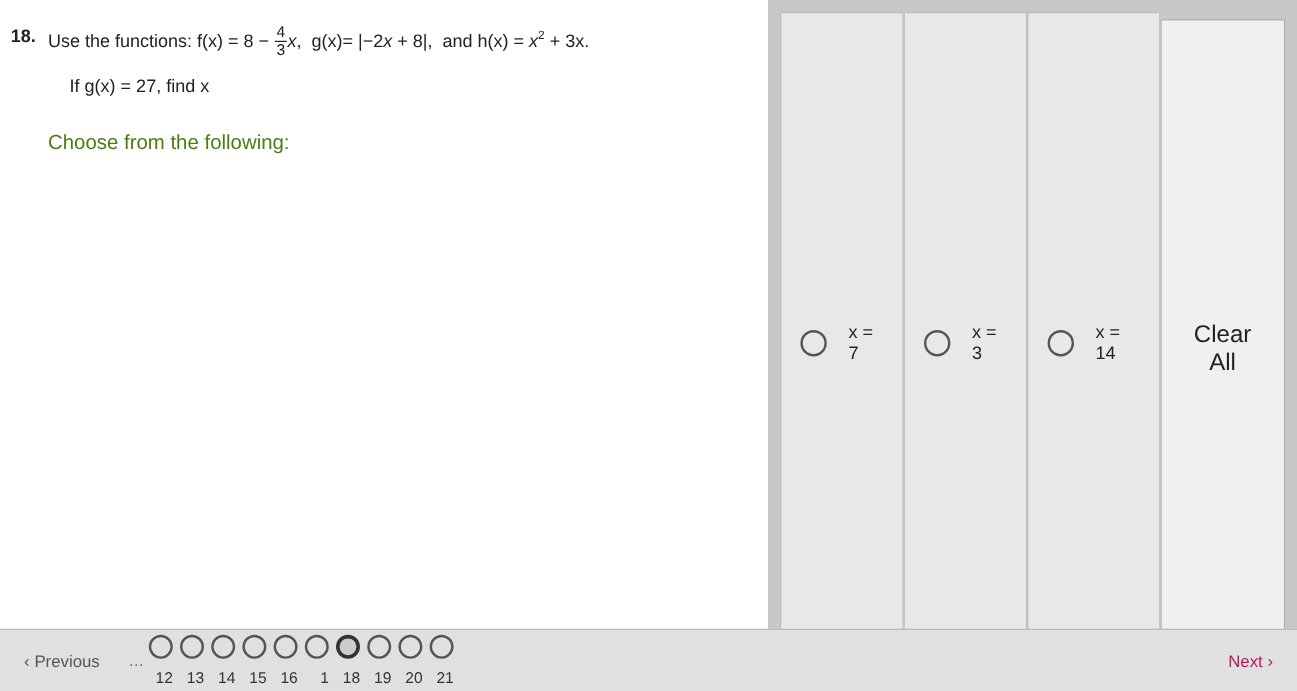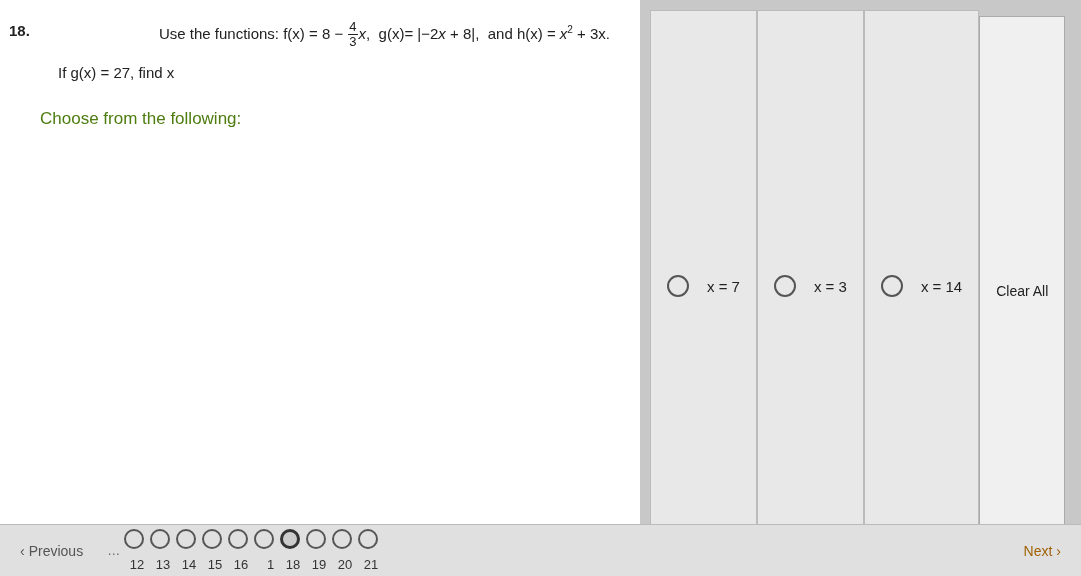--- a/index.html
+++ b/index.html
@@ -29,21 +29,20 @@
       top: 22px;
       font-size: 15px;
       font-weight: bold;
       color: #222;
     }
     .question-text {
       font-size: 15px;
       color: #222;
       line-height: 1.5;
       margin-left: 10px;
-      text-align: right;
     }
     .question-text .math {
       font-style: italic;
     }
     .sub-question {
       margin-top: 14px;
       font-size: 15px;
       color: #222;
       margin-left: 28px;
     }
@@ -85,21 +84,21 @@
       justify-content: center;
     }
     .answer-label {
       font-size: 15px;
       color: #222;
     }
     .clear-all-btn {
       background: #f0f0f0;
       border: 1px solid #aaa;
       padding: 2px 16px;
-      font-size: 14px;
+      font-size: 20px;
       cursor: pointer;
       margin-top: 6px;
       width: fit-content;
       color: #222;
     }
     .bottom-nav {
       position: absolute;
       bottom: 0;
       left: 0;
       width: 1081px;
@@ -150,21 +149,21 @@
       background: #ccc;
     }
     .page-num-label {
       font-size: 13px;
       color: #333;
     }
     .next-btn {
       background: transparent;
       border: none;
       font-size: 14px;
-      color: #a16207;
+      color: #be185d;
       cursor: pointer;
       display: flex;
       align-items: center;
       gap: 4px;
     }
     .fraction {
       display: inline-flex;
       flex-direction: column;
       align-items: center;
       vertical-align: middle;

